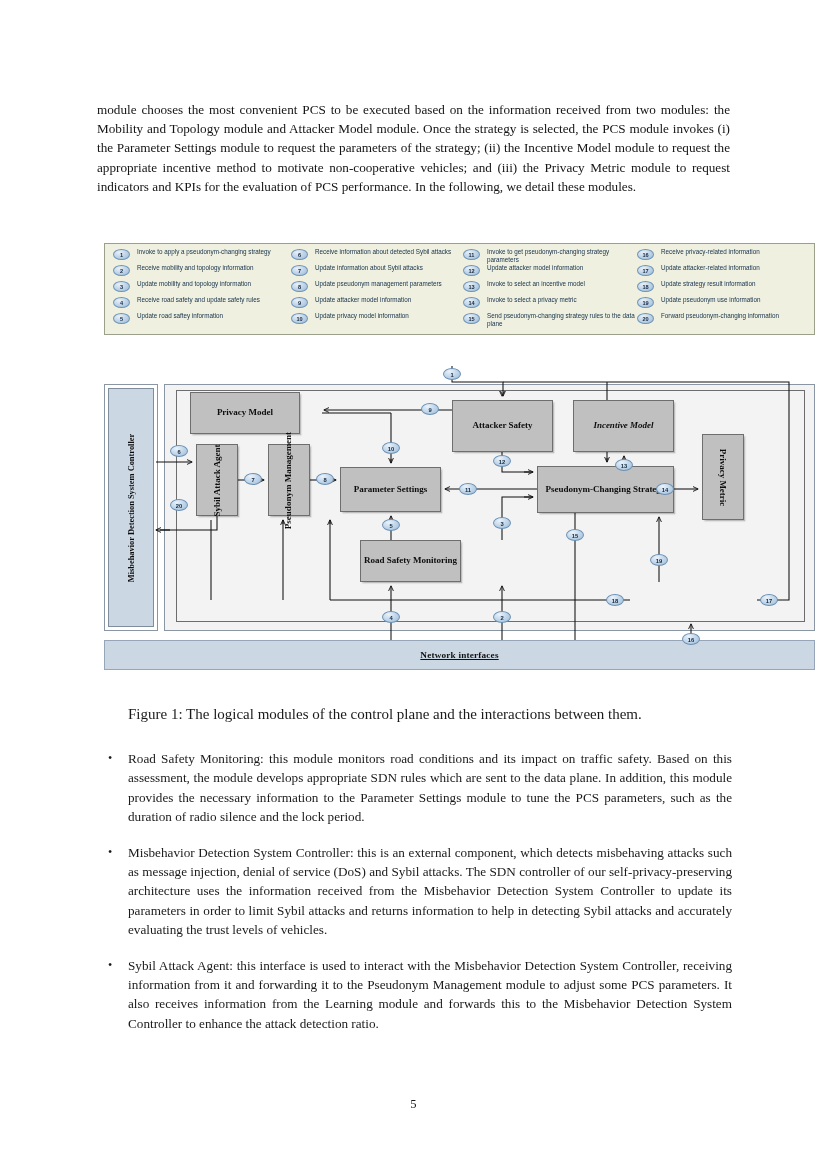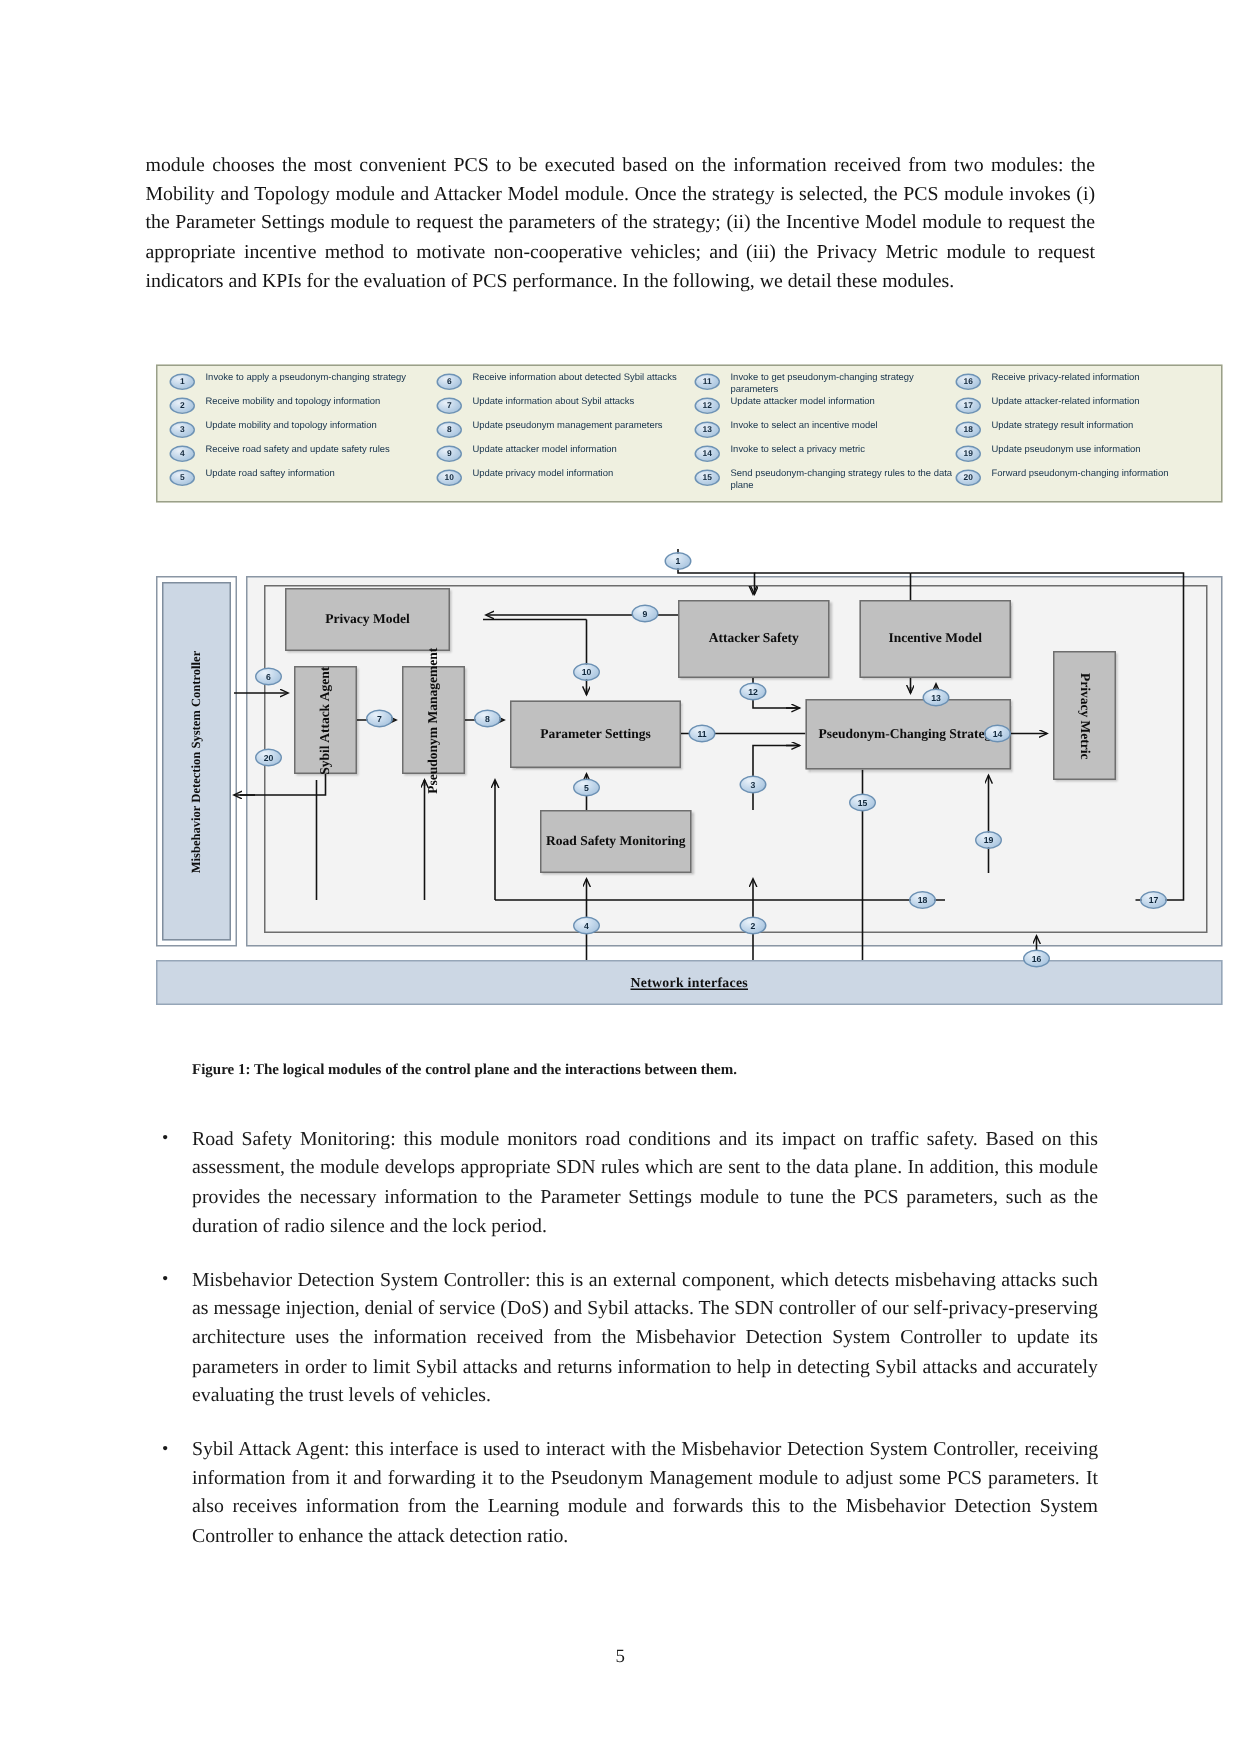--- a/index.html
+++ b/index.html
@@ -35,21 +35,21 @@
     text-justify:inter-word;
   }
   .bullet-item .dot {
     position:absolute; left:11px; top:0px;
     font-size:12px; line-height:19.4px;
   }
   .bullet-item b { font-weight:normal; }
 
   #fig-caption {
     position:absolute; left:128px; top:705px; width:580px;
-    font-size:10px; line-height:18px;font-weight:bold;
+    font-size:15px; line-height:18px;
   }
   #page-number {
     position:absolute; left:0; top:1097px; width:827px;
     text-align:center; font-size:12.6px;
   }
 
   
   #figure { position:absolute; left:0; top:0; width:827px; height:700px; }
 
   
@@ -131,23 +131,23 @@
     display:block;
     transform:rotate(-90deg);
     white-space:nowrap;
     line-height:11px;
   }
   .mod.vert.cw span { transform:rotate(90deg); }
 
   #m-privacy-model   { left:190px; top:392px; width:110px; height:42px; }
   #m-sybil-agent     { left:196px; top:444px; width:42px; height:72px; }
   #m-pseudonym-mgmt  { left:268px; top:444px; width:42px; height:72px; }
-  #m-param-settings  { left:340px; top:467px; width:114px; height:45px; }
+  #m-param-settings  { left:340px; top:467px; width:101px; height:45px; }
   #m-attacker-model  { left:452px; top:400px; width:101px; height:52px; }
-  #m-incentive-model { left:573px; top:400px; width:101px; height:52px; }
+  #m-incentive-model { left:573px; top:400px; width:101px; height:52px;font-style:italic; }
   #m-pcs             { left:537px; top:466px; width:137px; height:47px; }
   #m-privacy-metric  { left:702px; top:434px; width:42px; height:86px; }
   #m-road-safety     { left:340px; top:540px; width:101px; height:42px;margin-left:20px; }
   #m-mobility        { left:452px; top:540px; width:101px; height:42px; }
   #m-learning        { left:630px; top:582px; width:127px; height:38px; }
 
   
   #arrows { position:absolute; left:0; top:0; width:827px; height:700px; pointer-events:none; }
 
   

